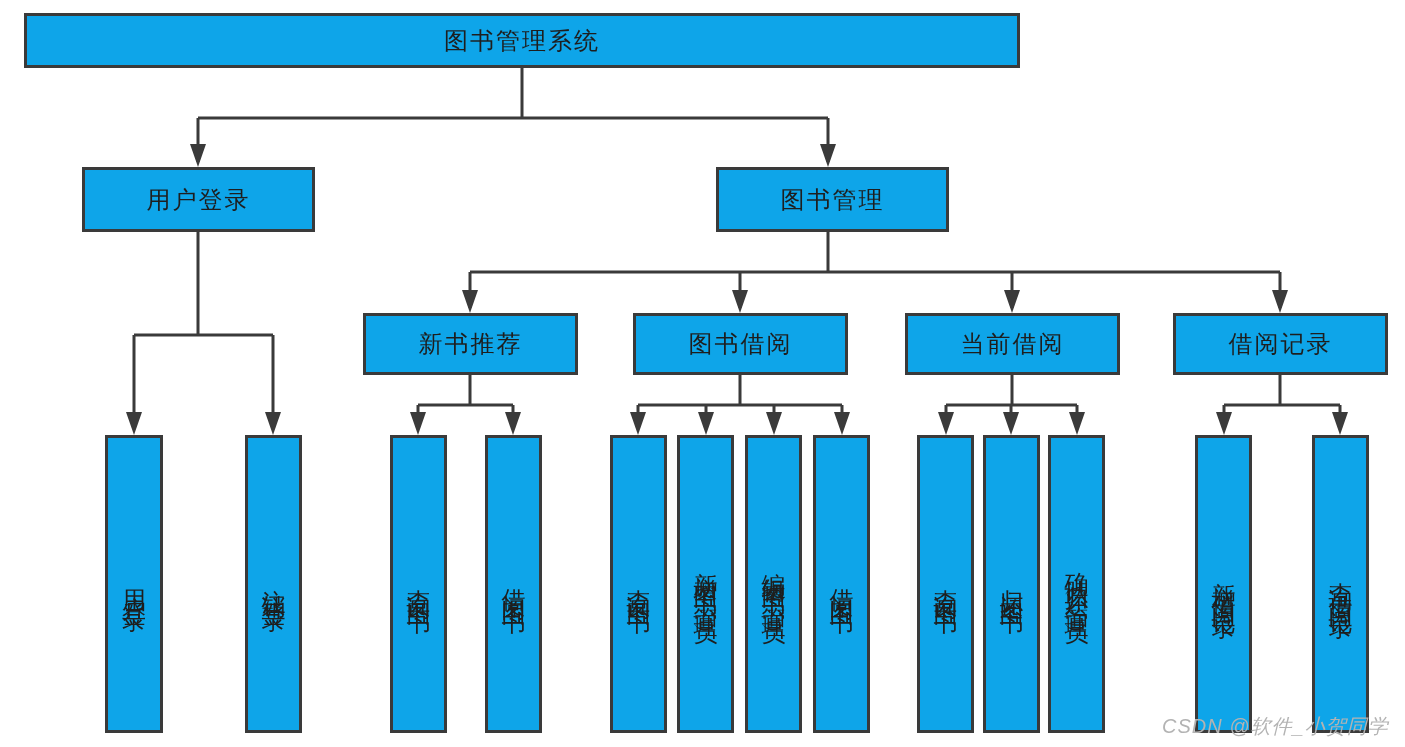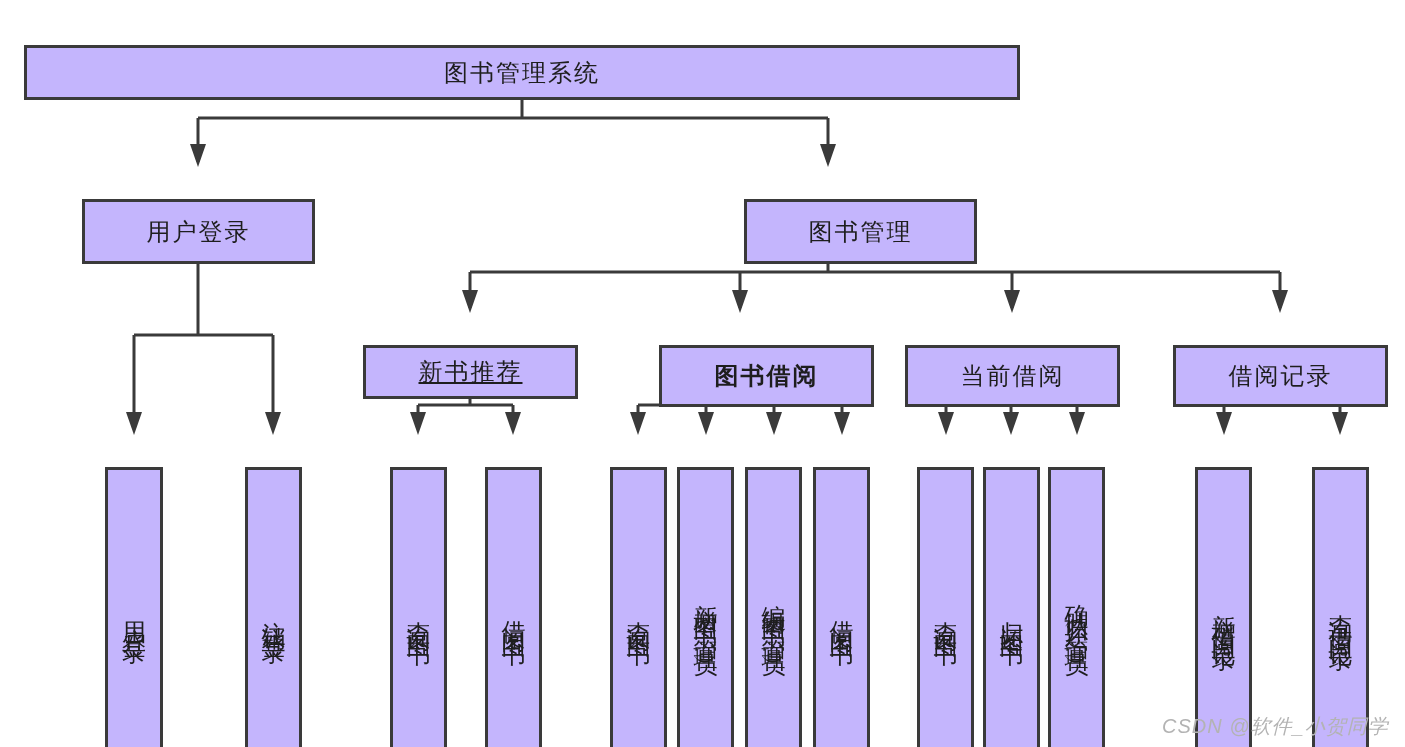--- a/index.html
+++ b/index.html
@@ -10,27 +10,26 @@
     font-family:"Liberation Sans",sans-serif;
     overflow:hidden;
   }
   .connectors{
     position:absolute;left:0;top:0;z-index:0;
   }
   .node{
     position:absolute;
     box-sizing:border-box;
     border:3px solid var(--line,#3a3a3a);
-    background:#c4b5fd;
+    background:#0ea5e9;
     display:flex;
     align-items:center;
     justify-content:center;
     color:var(--text,#1e1e1e);
     z-index:1;
-    margin-top:32px;
   }
   .node.h span{
     font-size:24px;
     letter-spacing:2px;
     white-space:nowrap;
   }
   .node.v span{
     writing-mode:vertical-rl;
     text-orientation:mixed;
     font-size:24px;
@@ -83,27 +82,27 @@
       <polygon points="1332,412 1348,412 1340,435" fill="#3a3a3a"></polygon>
     </svg>
 
   <div class="watermark">CSDN @软件_小贺同学</div>
 <div class="node h" style="left: 24px; top: 13px; width: 996px; height: 55px;">
       <span>图书管理系统</span>
     </div>
     <div class="node h" style="left: 82px; top: 167px; width: 233px; height: 65px;">
       <span>用户登录</span>
     </div>
-    <div class="node h" style="left: 744px; top: 167px; width: 233px; height: 65px;">
+    <div class="node h" style="left: 716px; top: 167px; width: 233px; height: 65px;">
       <span>图书管理</span>
     </div>
-    <div class="node h" style="left: 363px; top: 313px; width: 215px; height: 54px; text-decoration: underline;">
+    <div class="node h" style="left: 363px; top: 313px; width: 215px; height: 62px;">
       <span>新书推荐</span>
     </div>
-    <div class="node h" style="left: 659px; top: 313px; width: 215px; height: 62px; font-weight: bold;">
+    <div class="node h" style="left: 633px; top: 313px; width: 215px; height: 62px;">
       <span>图书借阅</span>
     </div>
     <div class="node h" style="left: 905px; top: 313px; width: 215px; height: 62px; align-items: center;">
       <span>当前借阅</span>
     </div>
     <div class="node h" style="left: 1173px; top: 313px; width: 215px; height: 62px;">
       <span>借阅记录</span>
     </div>
     <div class="node v" style="left: 105px; top: 435px; width: 58px; height: 298px;">
       <span>用户登录</span>

